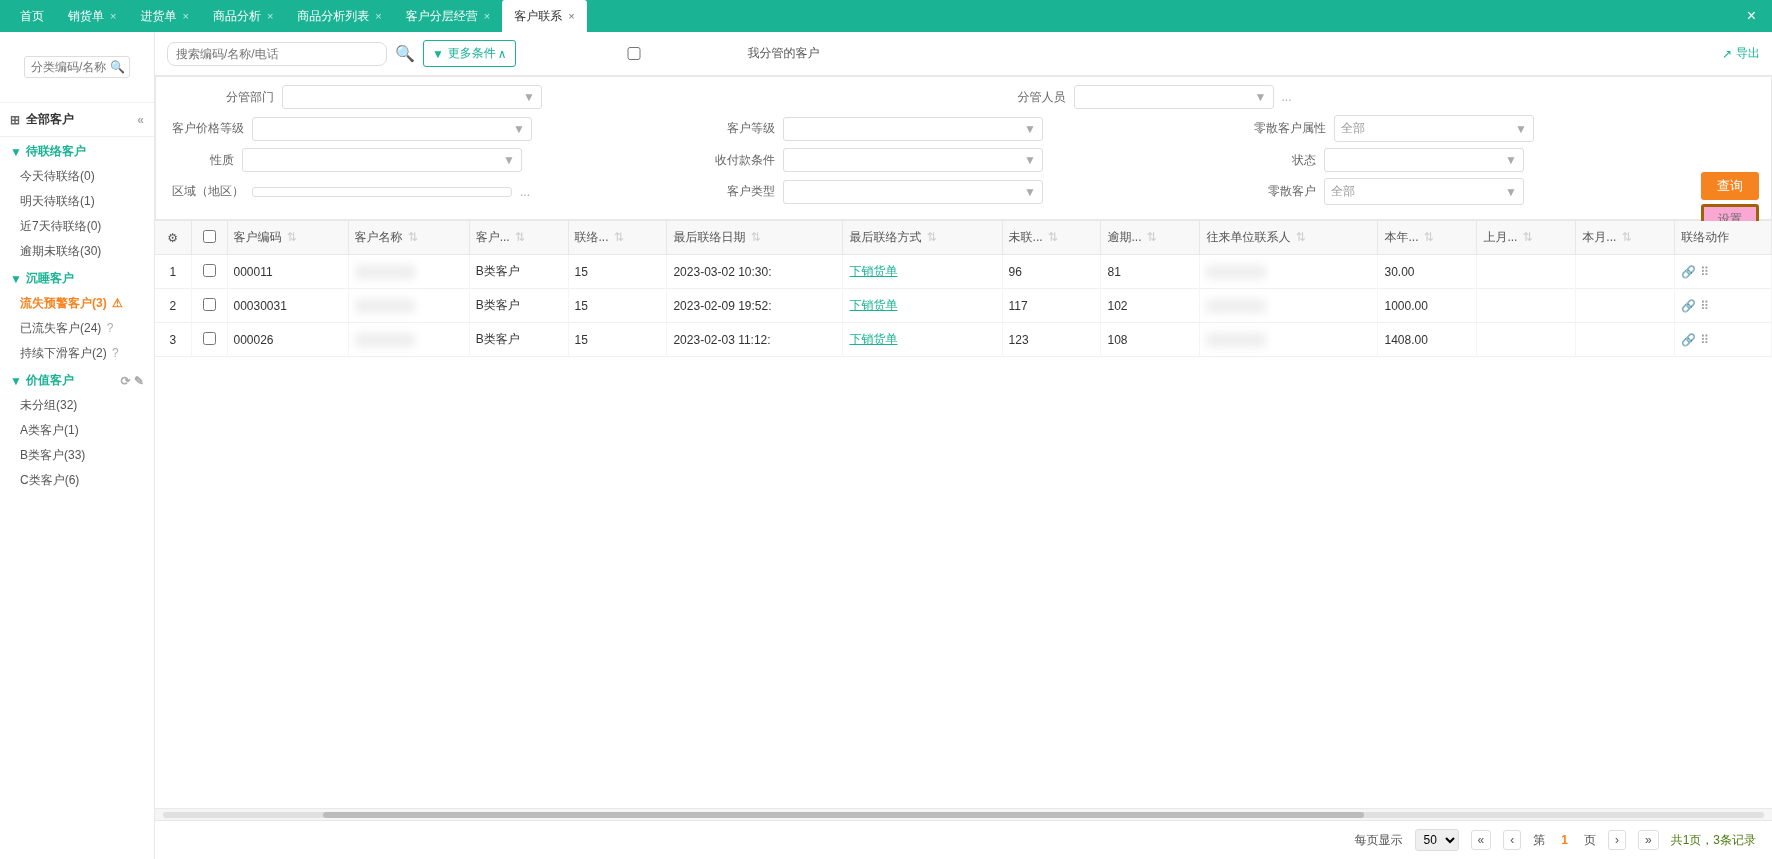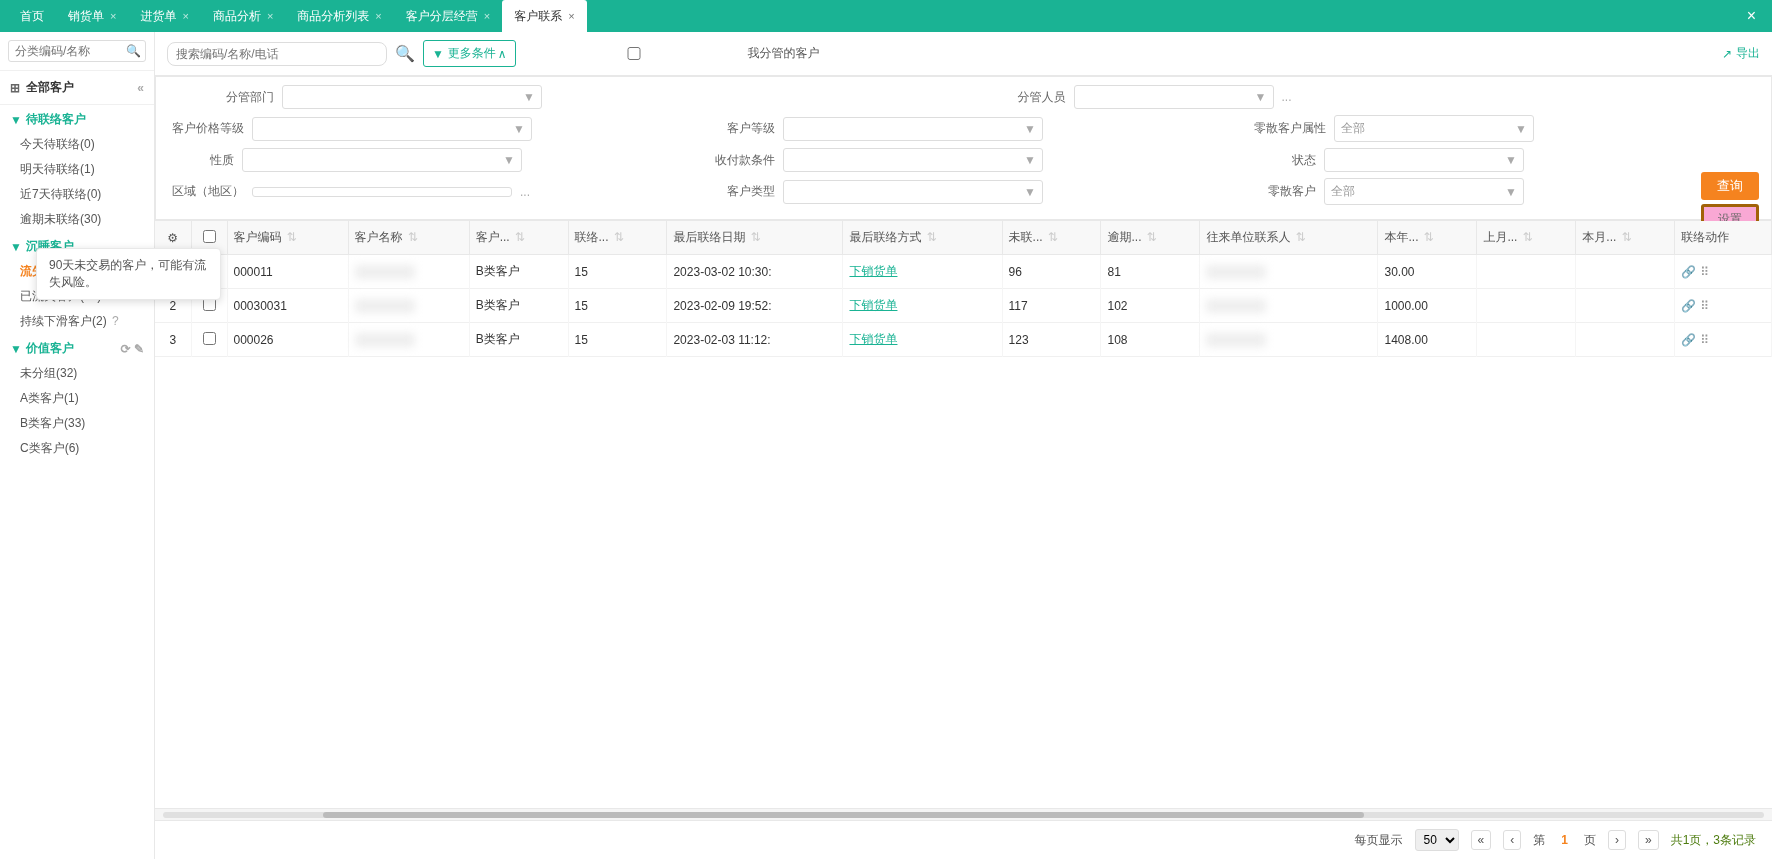--- a/index.html
+++ b/index.html
@@ -29,21 +29,21 @@
     .main-layout {
       display: flex; height: calc(100vh - 32px);
     }
 
     
     .sidebar {
       width: 155px; background: white; border-right: 1px solid #e8e8e8;
       flex-shrink: 0; overflow-y: auto; overflow-x: hidden;
     }
     .sidebar-search {
-      display: flex; align-items: center; padding: 8px;
+      display: flex; align-items: center; padding: 24px;
       border-bottom: 1px solid #f0f0f0;
     }
     .sidebar-search input {
       border: 1px solid #ddd; border-radius: 3px; padding: 3px 6px;
       width: 100%; font-size: 12px; outline: none;
     }
     .sidebar-search .search-icon {
       margin-left: -20px; color: #aaa; font-size: 12px;
     }
     .sidebar-all-customers {
@@ -288,23 +288,20 @@
     </div>
     <div class="sidebar-item">
       <span>逾期未联络(30)</span>
     </div>
 
     <div class="sidebar-group-title">
       <span class="arrow">▼</span>
       <span>沉睡客户</span>
     </div>
 
-    <div class="tooltip-box">
-      <span>90天未交易的客户，可能有流失风险。</span>
-    </div>
 
     <div class="sidebar-item active">
       <span>流失预警客户(3)</span>
       <span style="color:#f5831f;margin-left:2px;">⚠</span>
     </div>
     <div class="sidebar-item">
       <span>已流失客户(24)</span>
       <span style="color:#aaa;margin-left:2px;">?</span>
     </div>
     <div class="sidebar-item">

